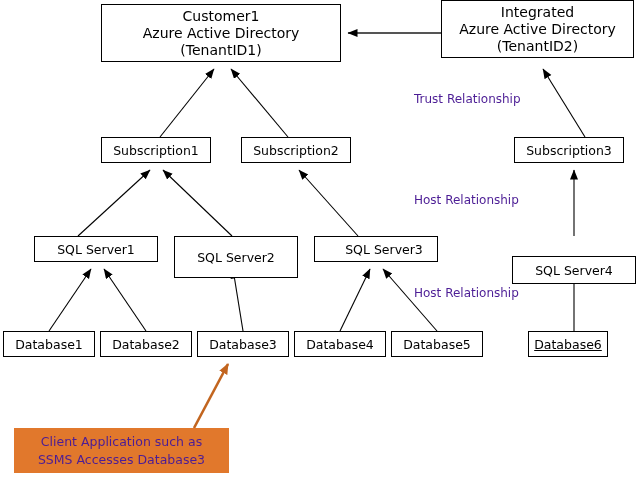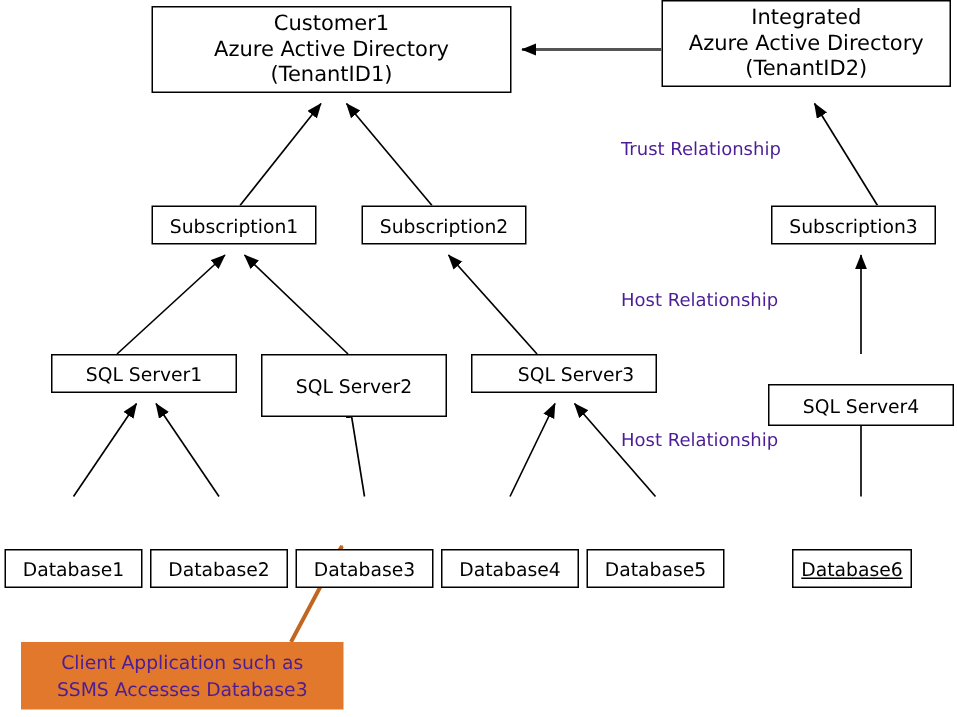--- a/index.html
+++ b/index.html
@@ -45,21 +45,20 @@
     line-height: 17px;
   }
   .node.sub {
     font-size: 12.5px;
   }
   .node.srv {
     font-size: 12.5px;
   }
   .node.db {
     font-size: 12.5px;
-    margin-top: 35px;
   }
   .reltext {
     position: absolute;
     color: #4c1d95;
     font-size: 12px;
     font-family: "DejaVu Sans", sans-serif;
     white-space: nowrap;
     z-index: 2;
   }
   .callout {

